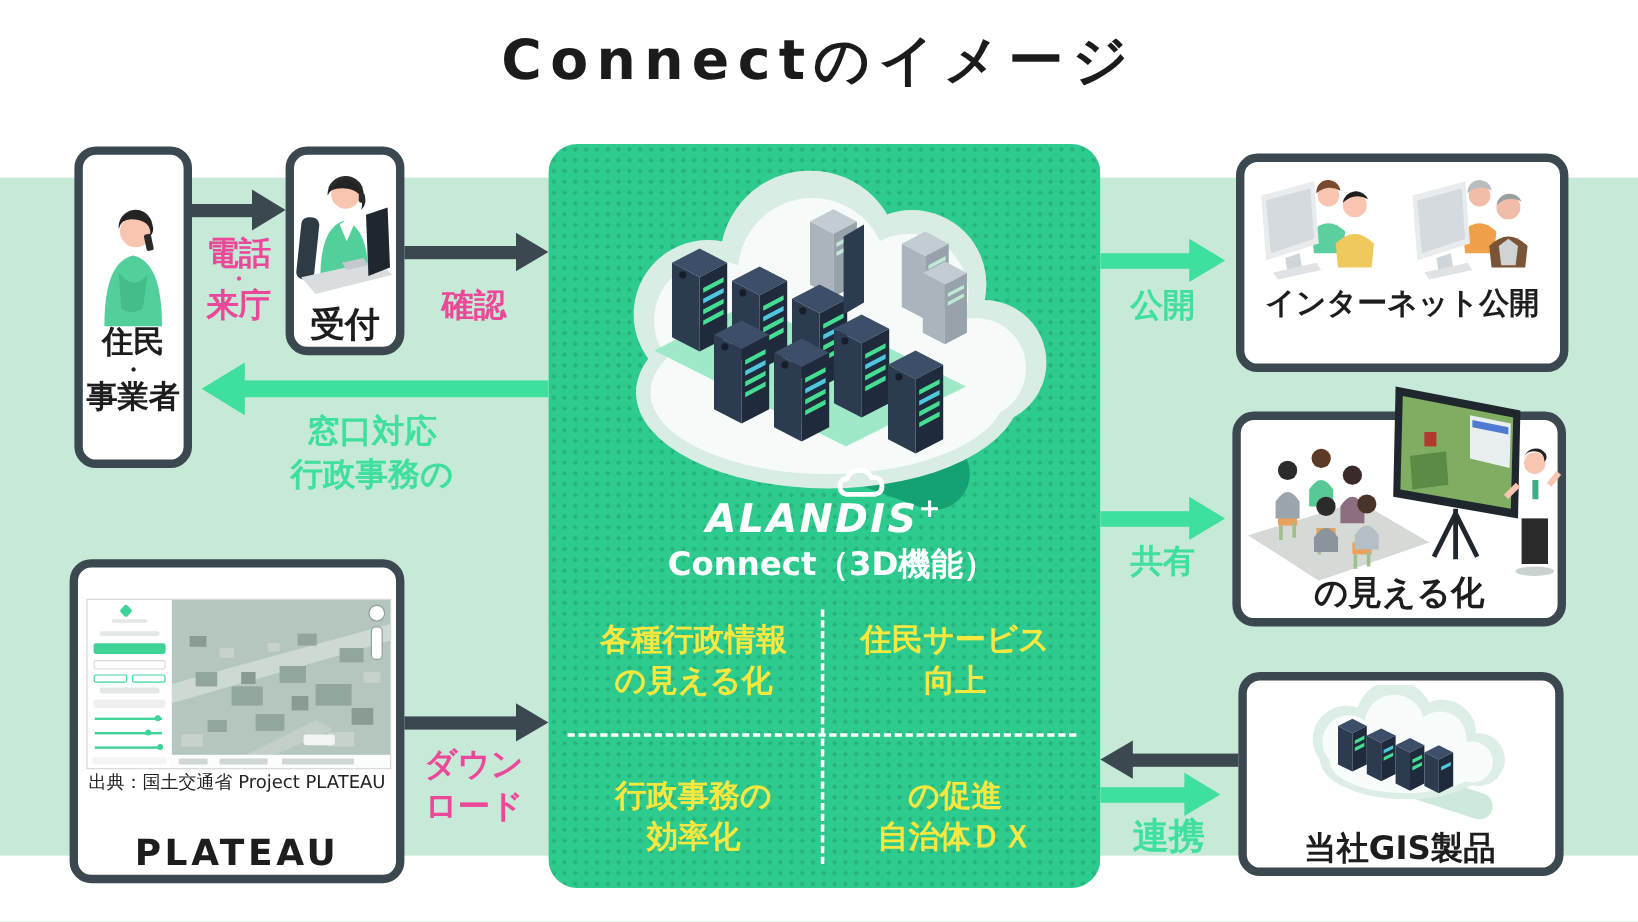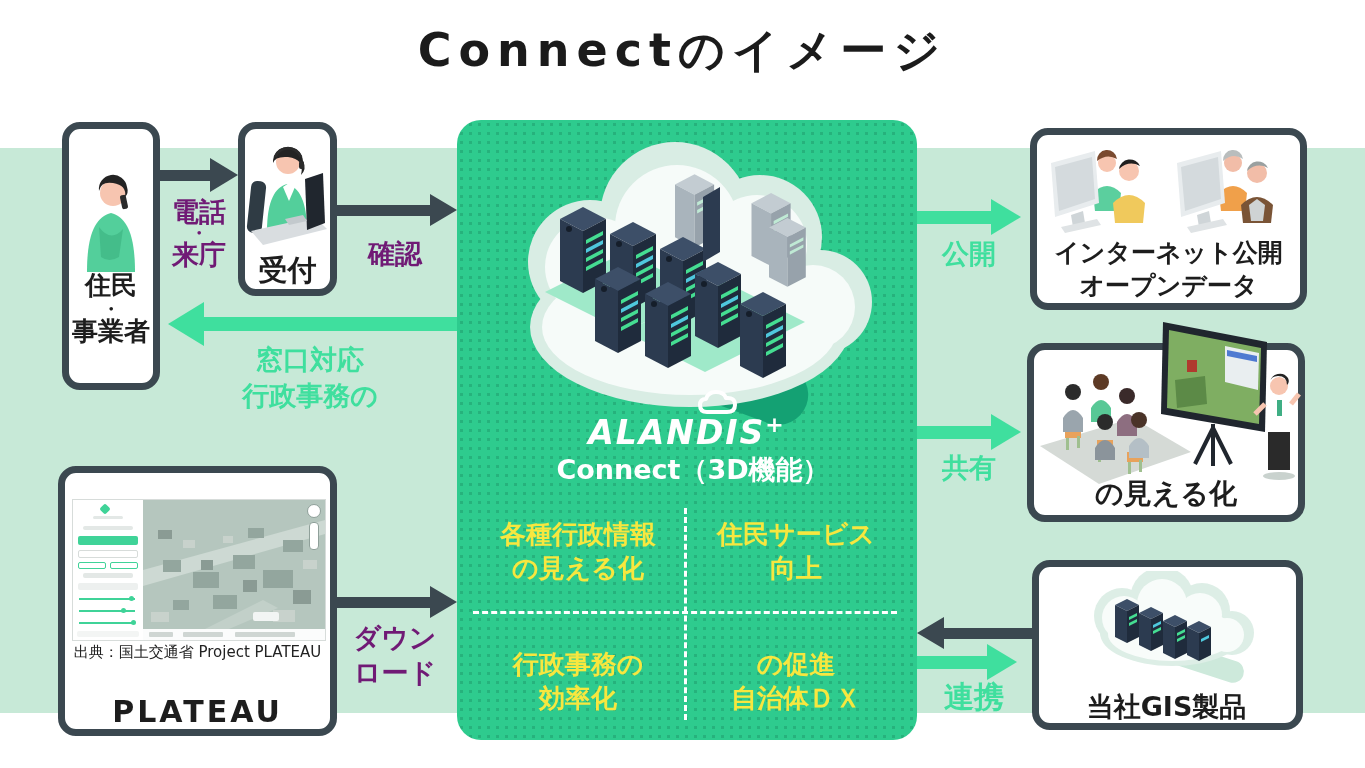--- a/index.html
+++ b/index.html
@@ -5,21 +5,21 @@
   html,body{margin:0;padding:0;}
   body{width:1365px;height:768px;position:relative;overflow:hidden;background:#ffffff;
        font-family:"DejaVu Sans","Liberation Sans",sans-serif;}
   .abs{position:absolute;}
   #band{left:0;top:148px;width:1365px;height:565px;background:#c7e9d7;}
   #title{left:0;top:20px;width:1365px;text-align:center;font-size:46px;font-weight:bold;
          letter-spacing:7px;color:#1b1b1b;}
   .box{position:absolute;background:#ffffff;border:7px solid #3b4850;border-radius:18px;
        box-sizing:border-box;z-index:2;}
   .lbl{position:absolute;font-weight:bold;text-align:center;z-index:4;}
-  .dk{color:#701a75;}
+  .dk{color:#ec4899;}
   .gr{color:#3fdf9e;}
   .shaft{position:absolute;z-index:3;}
   .head{position:absolute;width:0;height:0;border-style:solid;z-index:3;}
   .dark-fill{background:#3b4850;}
   .green-fill{background:#3fdf9e;}
   #center-box{left:457px;top:120px;width:460px;height:620px;border:none;border-radius:24px;
       background-color:#2ecb8e;
       background-image:radial-gradient(circle, rgba(10,90,60,.22) 1.6px, transparent 1.9px);
       background-size:9px 9px;z-index:1;}
   #cloud-shadow{left:105px;top:212px;width:252px;height:60px;border-radius:30px;
@@ -254,21 +254,20 @@
       <path d="M72 64 q16 -16 32 0 l-2 18 -28 0 z" fill="#7a5436"></path>
       <path d="M80 64 l8 -6 8 6 -2 16 -12 0 z" fill="#cfd3d4"></path>
       <polygon points="8,22 52,10 56,62 12,76" fill="#e8ecee"></polygon>
       <polygon points="12,26 49,16 52,58 16,70" fill="#d4dadd"></polygon>
       <polygon points="28,74 40,70 42,82 30,86" fill="#cfd5d8"></polygon>
       <polygon points="18,86 54,78 58,84 22,92" fill="#dfe3e5"></polygon>
     </g>
   </svg>
   <div class="node-label" style="left:0;top:102px;width:263px;font-size:25px;line-height:1.3;">
     <div>インターネット公開</div>
-    <div>オープンデータ</div>
   </div>
 </div>
 
 <div class="box" style="left:1027px;top:343px;width:278px;height:179px;"></div>
 <svg class="abs" style="left:1035px;top:320px;z-index:4;" width="266" height="196" viewBox="0 0 266 196">
   <polygon points="5,126 98,98 156,132 64,164" fill="#d5dad6"></polygon>
   <g>
     <rect x="30" y="108" width="16" height="10" fill="#e8a25c"></rect>
       <rect x="31" y="118" width="3" height="12" fill="#9fbf8f"></rect>
       <rect x="42" y="116" width="3" height="12" fill="#9fbf8f"></rect>

